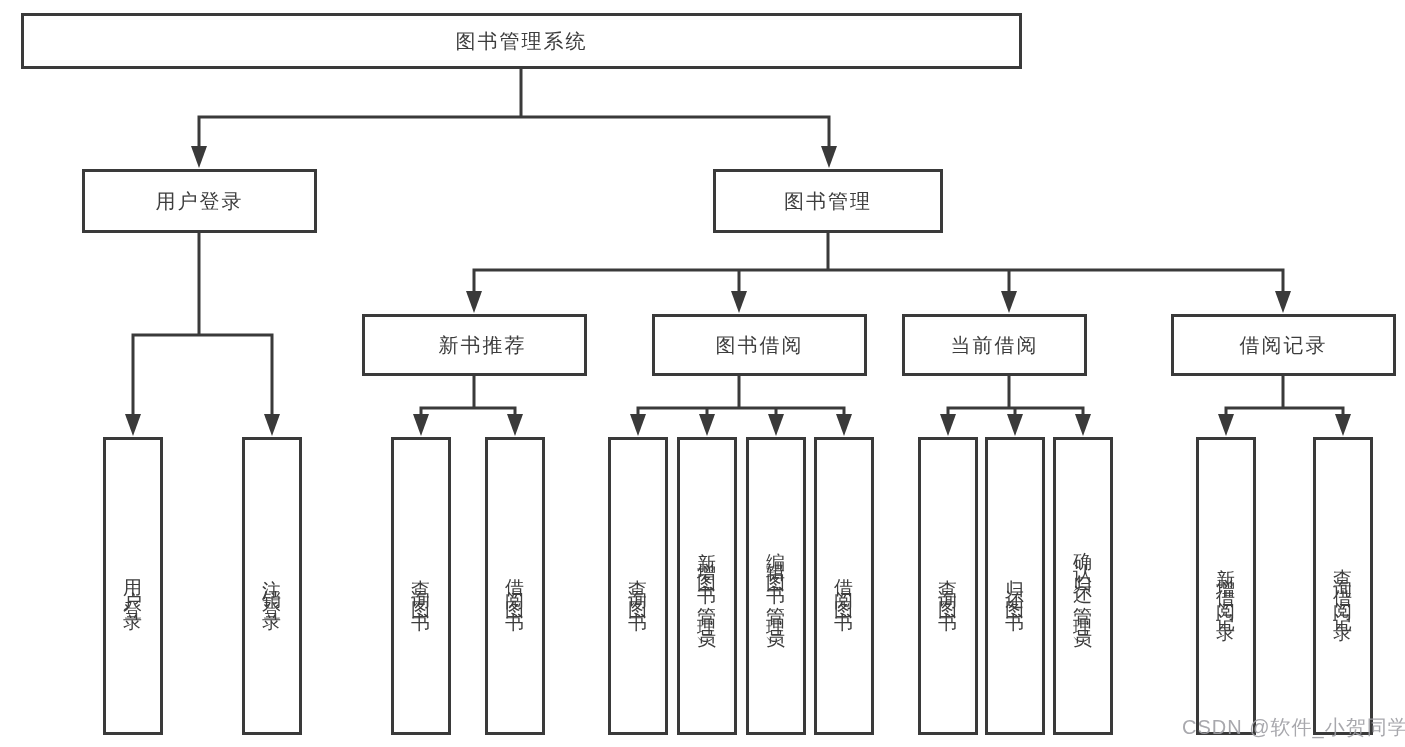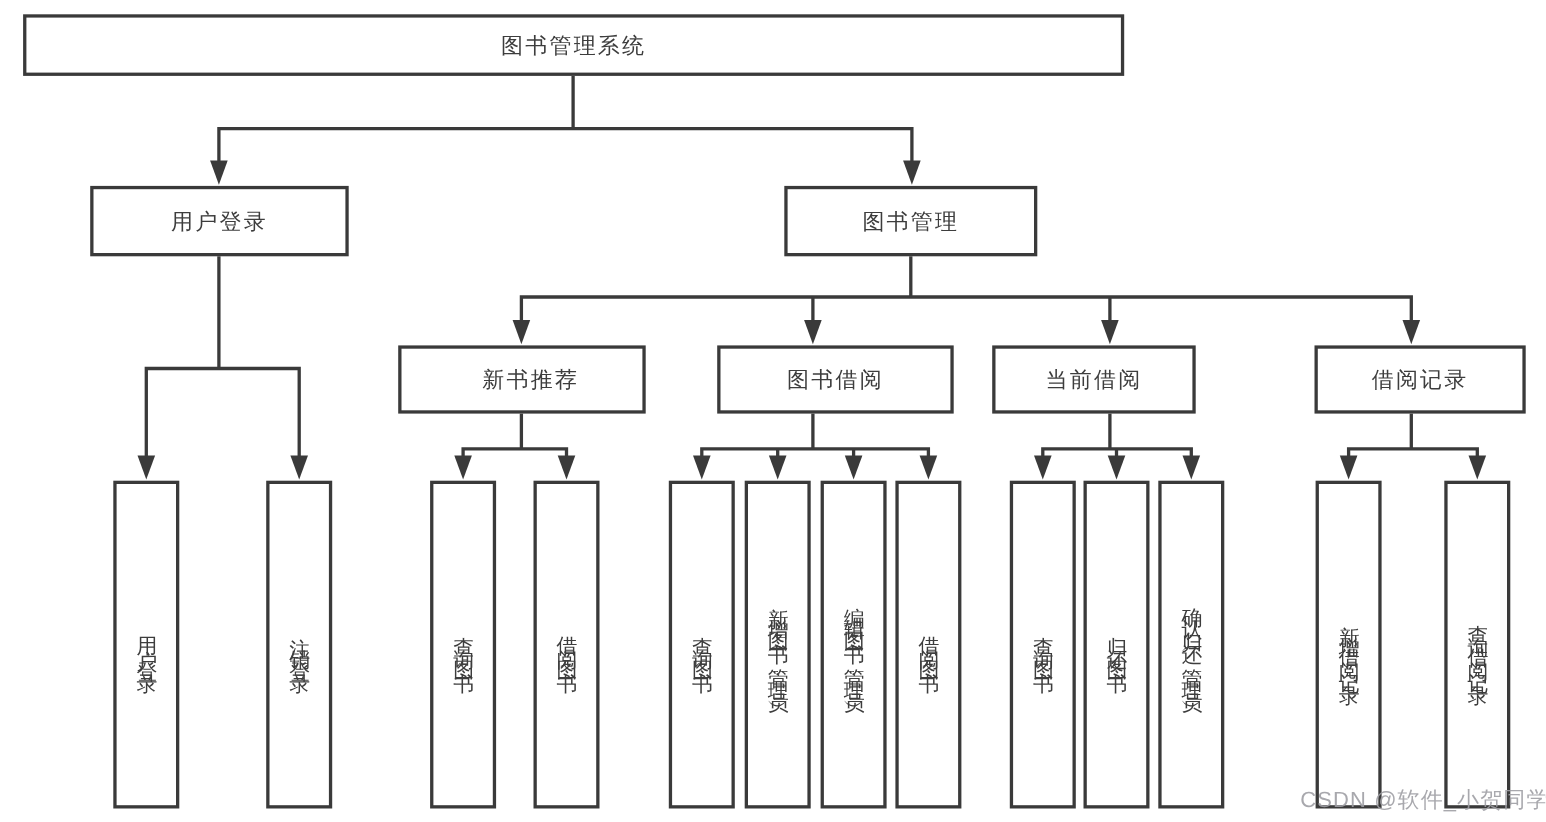--- a/index.html
+++ b/index.html
@@ -47,21 +47,21 @@
     color: #3d3d3d;
   }
   
   .root-box   { left: 21px;   top: 13px;  width: 1001px; height: 56px; }
   .lvl2-user  { left: 82px;   top: 169px; width: 235px;  height: 64px; }
   .lvl2-book  { left: 713px;  top: 169px; width: 230px;  height: 64px; justify-content: center; }
   .lvl3       { top: 314px; height: 62px; }
   .lvl3-recommend { left: 362px;  width: 225px; padding-left: 16px; }
   .lvl3-borrow    { left: 632px;  width: 215px; margin-left: 20px; }
   .lvl3-current   { left: 902px;  width: 185px; }
-  .lvl3-records   { left: 1171px; width: 192px; margin-left: 24px; }
+  .lvl3-records   { left: 1171px; width: 225px; }
   .leaf { top: 437px; width: 60px; height: 298px; }
   .leaf-1  { left: 103px; }
   .leaf-2  { left: 242px; }
   .leaf-3  { left: 391px; }
   .leaf-4  { left: 485px; }
   .leaf-5  { left: 608px; }
   .leaf-6  { left: 677px; }
   .leaf-7  { left: 746px; }
   .leaf-8  { left: 814px; }
   .leaf-9  { left: 918px; }

